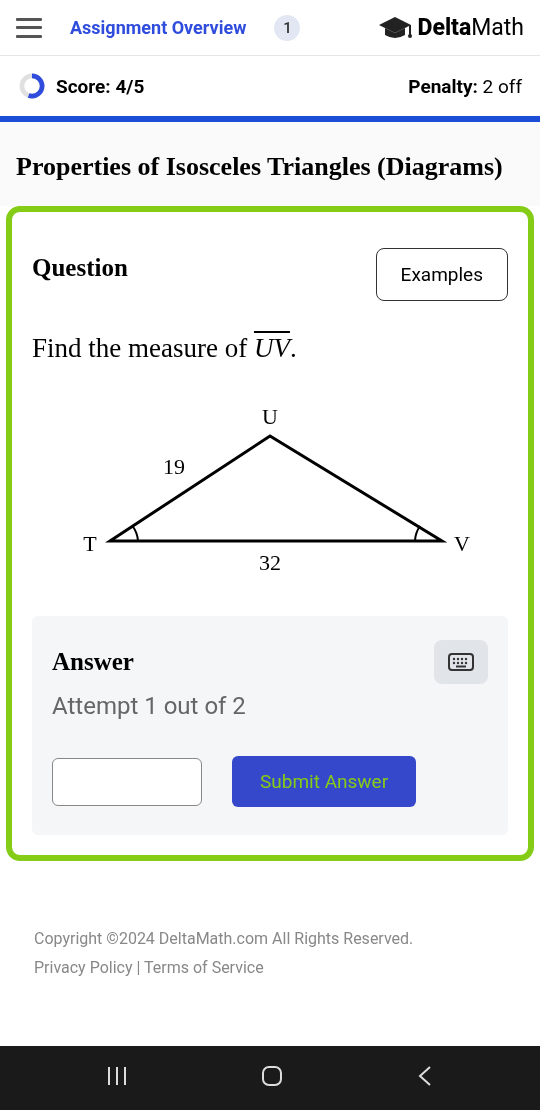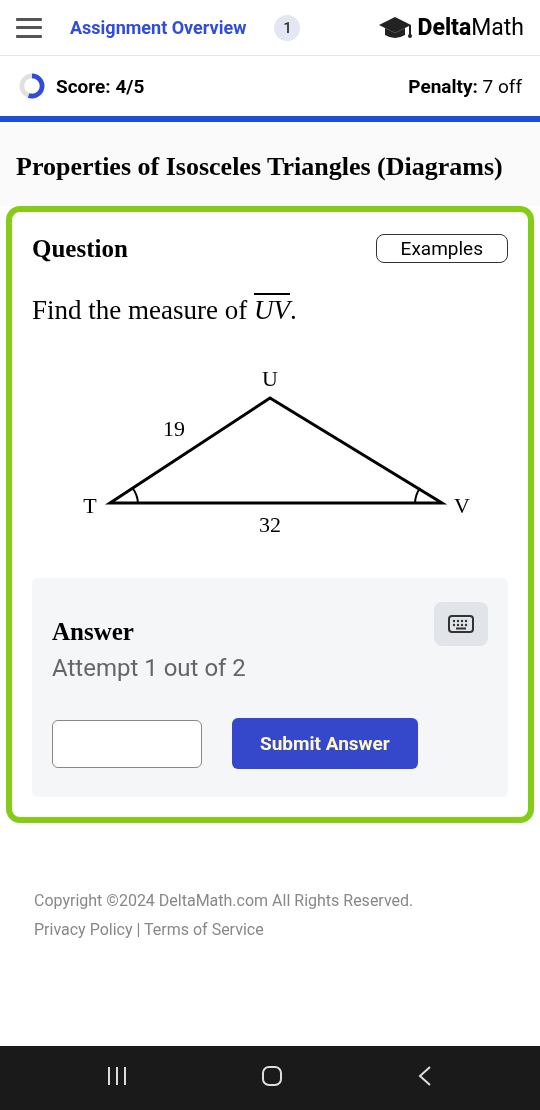--- a/index.html
+++ b/index.html
@@ -113,25 +113,26 @@
       padding: 22px 20px 12px;
     }
     .question-title {
       font-family: Georgia, 'Times New Roman', serif;
       font-size: 25px;
       font-weight: 700;
     }
     .examples-btn {
       border: 1px solid #333;
       background: #fff;
-      padding: 2px 24px;
+      padding: 14px 24px;
       border-radius: 8px;
       font-size: 19px;
       cursor: pointer;
       font-family: inherit;
+      margin-top: 14px;
     }
     .question-text {
       padding: 20px 20px 12px;
       font-family: Georgia, 'Times New Roman', serif;
       font-size: 27px;
     }
     .overline {
       text-decoration: overline;
       font-style: italic;
     }
@@ -141,21 +142,21 @@
       justify-content: center;
     }
     .answer-card {
       margin: 0 20px;
       background: #f5f6f8;
       border-radius: 6px;
       padding: 24px 20px 28px;
     }
     .answer-header {
       display: flex;
-      align-items: flex-end;
+      align-items: center;
       justify-content: space-between;
     }
     .answer-title {
       font-family: Georgia, 'Times New Roman', serif;
       font-size: 25px;
       font-weight: 700;
     }
     .keyboard-btn {
       background: #e1e4e9;
       border: none;
@@ -182,28 +183,27 @@
       width: 150px;
       height: 48px;
       border: 1px solid #888;
       border-radius: 6px;
       font-size: 18px;
       padding: 0 10px;
       background: #fff;
     }
     .submit-btn {
       background: #3548cc;
-      color: #fef9c3;
+      color: #84cc16;
       border: none;
       border-radius: 6px;
       padding: 14px 28px;
       font-size: 19px;
       cursor: pointer;
       font-family: inherit;
-      font-weight: bold;
     }
     .footer {
       padding: 64px 34px 20px;
       color: #888;
       font-size: 16px;
       line-height: 1.8;
     }
     .footer a {
       color: #888;
       text-decoration: none;
@@ -251,21 +251,21 @@
 </div>
 
 <div class="divider"></div>
 
 <div class="score-bar">
   <svg class="score-icon" viewBox="0 0 36 36">
     <circle cx="18" cy="18" r="13" fill="none" stroke="#e0e0e0" stroke-width="6"></circle>
     <circle cx="18" cy="18" r="13" fill="none" stroke="#2f4cdd" stroke-width="6" stroke-dasharray="65 82" stroke-dashoffset="20" transform="rotate(-90 18 18)"></circle>
   </svg>
   <span class="score-text">Score: 4/5</span>
-  <span class="penalty-text"><strong>Penalty:</strong><span> 7 off</span></span>
+  <span class="penalty-text"><strong>Penalty:</strong><span> 2 off</span></span>
 </div>
 
 <div class="page-title">Properties of Isosceles Triangles (Diagrams)</div>
 
 <div class="content-card">
   <div class="question-header">
     <span class="question-title">Question</span>
     <button class="examples-btn">Examples</button>
   </div>
 

